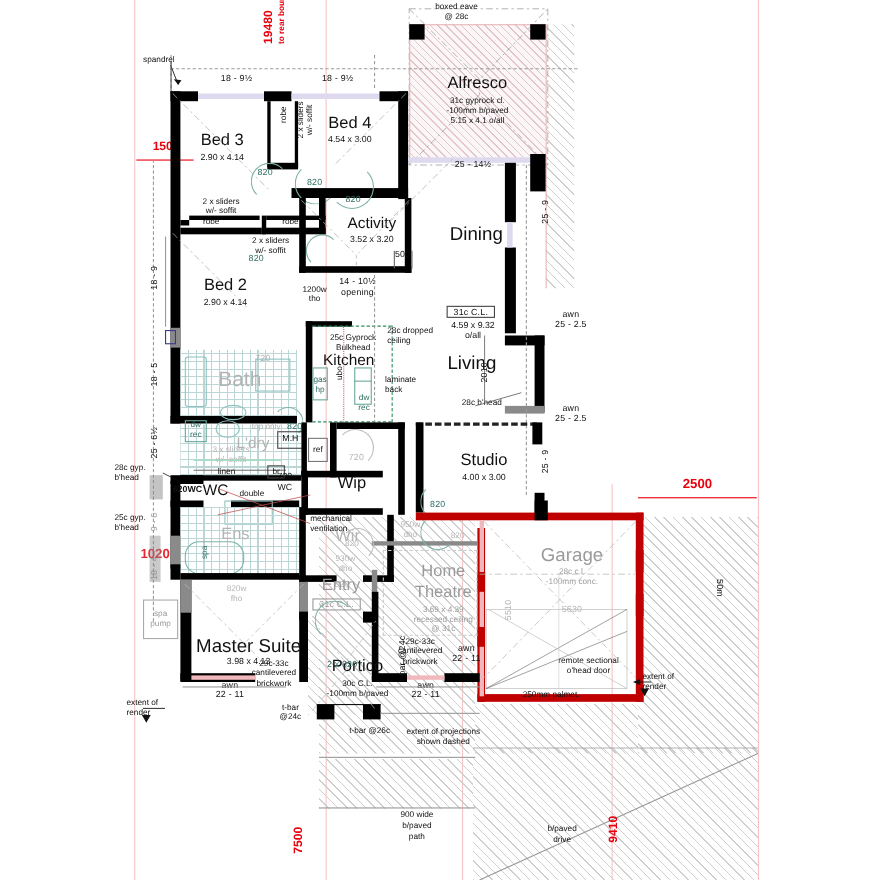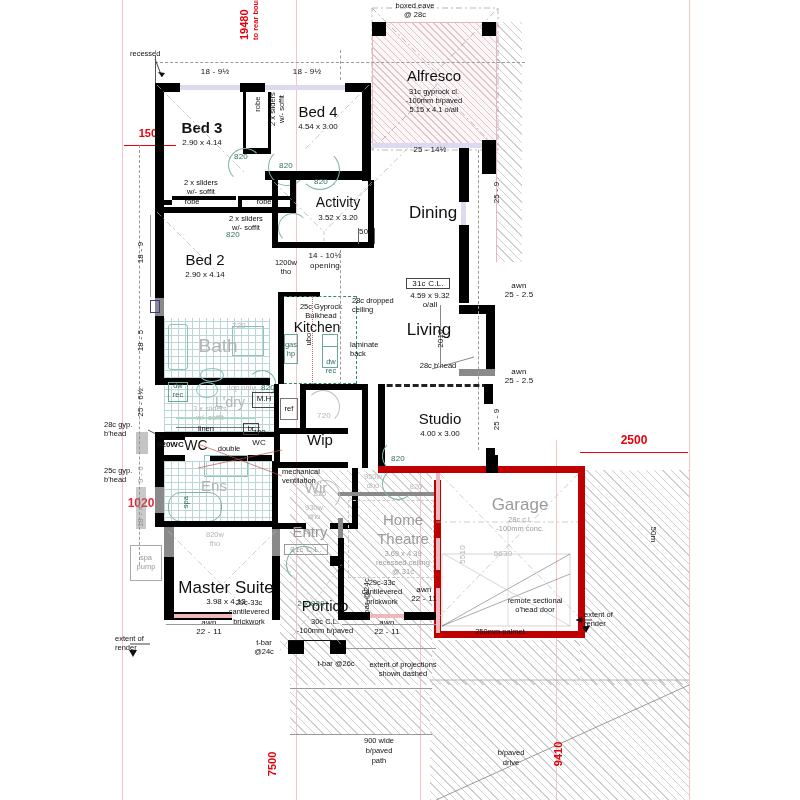--- a/index.html
+++ b/index.html
@@ -100,21 +100,21 @@
   <div class="t sub" style="left:378px;top:88px;width:112px;">31c gyprock cl.</div>
   <div class="t sub" style="left:378px;top:97px;width:112px;">-100mm b/paved</div>
   <div class="t sub" style="left:378px;top:106px;width:112px;">5.15 x 4.1 o/all</div>
   <div class="t dim" style="left:390px;top:146px;width:80px;">25 - 14½</div>
 
   <div class="hdash" style="left:155px;top:62px;width:370px;"></div>
   <div class="vdash" style="left:155px;top:50px;height:30px;"></div>
   <div class="vdash" style="left:340px;top:50px;height:30px;"></div>
   <div class="t dim" style="left:180px;top:68px;width:70px;">18 - 9½</div>
   <div class="t dim" style="left:272px;top:68px;width:70px;">18 - 9½</div>
-  <div class="t sub" style="left:130px;top:50px;width:60px;text-align:left;">recessed</div>
+  <div class="t sub" style="left:130px;top:50px;width:60px;text-align:left;">spandrel</div>
   <svg style="left:140px;top:55px;width:30px;height:30px;">
     <path d="M15 4 L 22 22" stroke="#111" stroke-width="0.8" fill="none"></path>
     <path d="M22 22 l -4 -5 l 7 1 z" fill="#111"></path>
   </svg>
   <div class="vline" style="left:155px;top:55px;height:30px;border-color:#555;"></div>
 
   <div class="t red" style="left:238px;top:30px;width:20px;font-size:11px;transform:rotate(-90deg) translate(-50%,0);transform-origin:0 0;">19480</div>
   <div class="t red" style="left:252px;top:30px;width:20px;font-size:7.5px;transform:rotate(-90deg) translate(-50%,0);transform-origin:0 0;">to rear boundary</div>
 
   <div class="hline-red" style="left:124px;top:145px;width:52px;"></div>
@@ -131,21 +131,21 @@
   <div class="wall" style="left:362px;top:83px;width:9px;height:88px;"></div>
   <div class="wall" style="left:362px;top:171px;width:9px;height:10px;"></div>
 
   <div class="wall-thin" style="left:243px;top:92px;width:3px;height:60px;"></div>
   <div class="wall" style="left:243px;top:148px;width:28px;height:6px;"></div>
   <div class="wall-thin" style="left:268px;top:92px;width:3px;height:60px;"></div>
   <div class="t sub" style="left:238px;top:100px;width:40px;transform:rotate(-90deg);transform-origin:50% 50%;">robe</div>
   <div class="t sub" style="left:252px;top:100px;width:50px;transform:rotate(-90deg);transform-origin:50% 50%;line-height:1.2;"><span>2 x sliders
 w/- soffit</span></div>
 
-  <div class="t room room-lg" style="left:164px;top:120px;width:76px;font-weight:bold;">Bed 3</div>
+  <div class="t room room-lg" style="left:164px;top:120px;width:76px;">Bed 3</div>
   <div class="t sub8" style="left:164px;top:139px;width:76px;">2.90 x 4.14</div>
   <div class="t room room-lg" style="left:280px;top:104px;width:76px;">Bed 4</div>
   <div class="t sub8" style="left:280px;top:123px;width:76px;">4.54 x 3.00</div>
 
   <svg style="left:155px;top:83px;width:216px;height:100px;">
     <path d="M2 2 L 90 90" stroke="#b0b0b0" stroke-width="0.7" stroke-dasharray="6 3 2 3" fill="none"></path>
     <path d="M214 2 L 150 66" stroke="#b0b0b0" stroke-width="0.7" stroke-dasharray="6 3 2 3" fill="none"></path>
   </svg>
 
   <div class="wall" style="left:265px;top:171px;width:106px;height:9px;"></div>
@@ -390,21 +390,21 @@
   <div class="wall-red" style="left:578px;top:540px;width:7px;height:20px;"></div>
   <div class="wall-red" style="left:434px;top:520px;width:7px;height:18px;"></div>
   <div class="wall-red" style="left:434px;top:570px;width:7px;height:18px;"></div>
 
   <div class="t room room-xl gray" style="left:470px;top:495px;width:100px;">Garage</div>
   <div class="t sub gray" style="left:470px;top:516px;width:100px;">28c c.l.</div>
   <div class="t sub gray" style="left:470px;top:525px;width:100px;">-100mm conc.</div>
   <div class="t sub" style="left:490px;top:596px;width:90px;line-height:1.25;"><span>remote sectional
 o'head door</span></div>
   <div class="t sub" style="left:456px;top:628px;width:90px;">250mm palmet.</div>
-  <div class="t dim gray2" style="left:483px;top:550px;width:40px;">5630</div>
+  <div class="t dim gray2" style="left:500px;top:550px;width:40px;">5630</div>
   <div class="t dim gray2" style="left:448px;top:550px;width:30px;transform:rotate(-90deg);transform-origin:50% 50%;">5510</div>
 
   <svg style="left:434px;top:466px;width:152px;height:176px;">
     <path d="M6 8 L 144 150" stroke="#b8b8b8" stroke-width="0.7" stroke-dasharray="6 3 2 3" fill="none"></path>
     <path d="M144 8 L 6 150" stroke="#b8b8b8" stroke-width="0.7" stroke-dasharray="6 3 2 3" fill="none"></path>
     <path d="M2 56 L 144 56" stroke="#b8b8b8" stroke-width="0.7" stroke-dasharray="6 3 2 3" fill="none"></path>
     <rect x="8" y="88" width="128" height="72" stroke="#b8b8b8" stroke-width="0.6" fill="none"></rect>
     <path d="M8 160 L 136 88" stroke="#555" stroke-width="0.5" fill="none"></path>
     <path d="M8 160 L 136 108" stroke="#555" stroke-width="0.5" fill="none"></path>
     <path d="M10 88 L 136 160" stroke="#b8b8b8" stroke-width="0.6" fill="none"></path>

